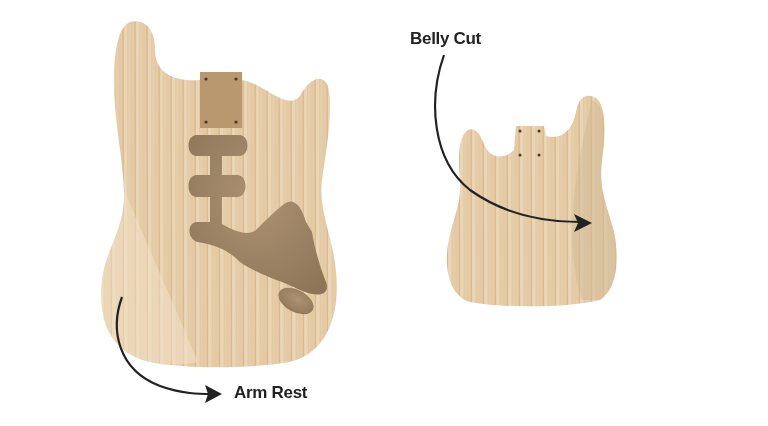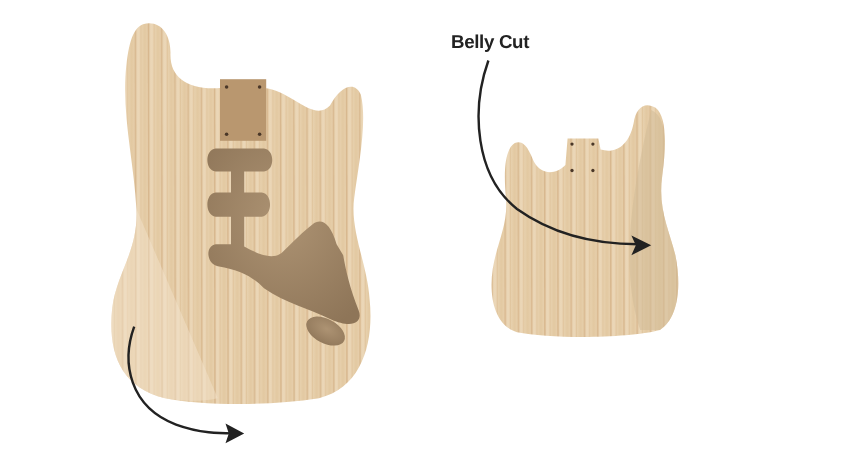--- a/index.html
+++ b/index.html
@@ -64,13 +64,14 @@
       <path d="M592 223 L574 214 L578 223 L574 232 Z" fill="#222"></path>
     </g>
 
     <g>
       <path d="M122 297 C110 330 118 370 160 386 C182 394 200 394 212 394" stroke="#222" stroke-width="2.2" fill="none"></path>
       <path d="M222 394 L205 385 L208 394 L205 403 Z" fill="#222"></path>
     </g>
   </svg>
 
   <div class="label belly">Belly Cut</div>
+  <div class="label arm">Arm Rest</div>
 </div>
 
 </body></html>

